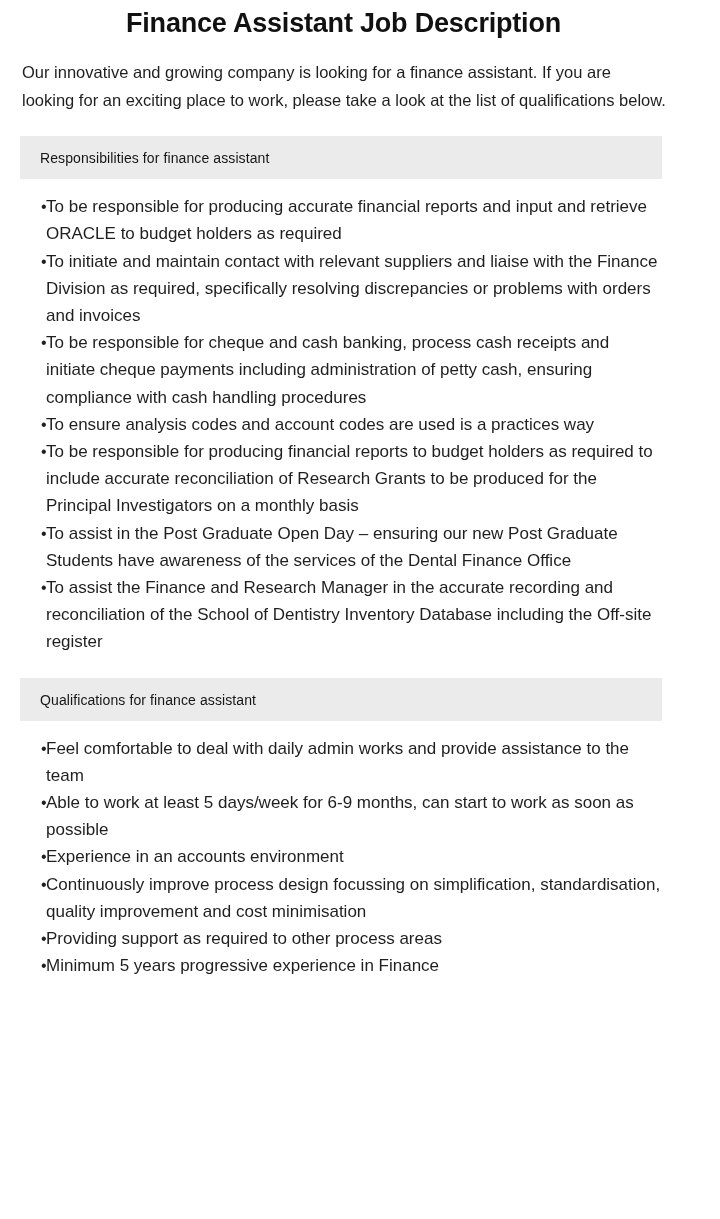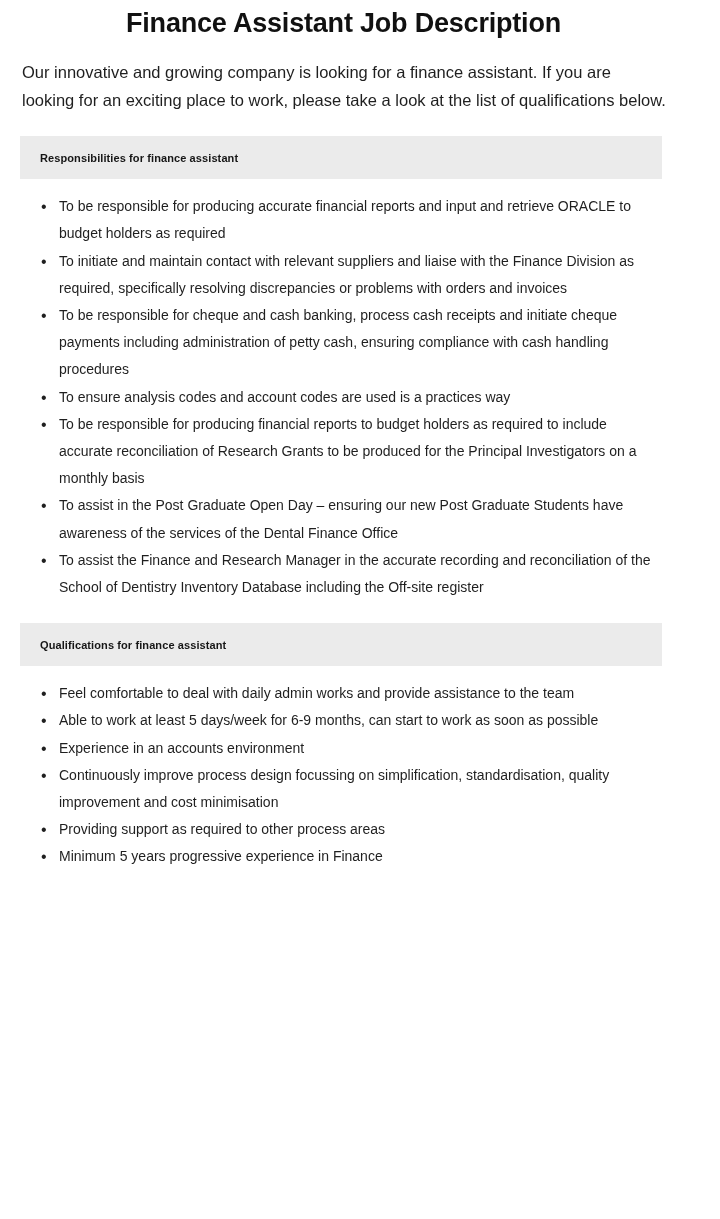--- a/index.html
+++ b/index.html
@@ -40,37 +40,37 @@
   .section {
     margin-top: 22px;
   }
   .section-header {
     background: #ebebeb;
     margin: 0 25px 0 20px;
     padding: 12px 0 11px 20px;
     box-sizing: border-box;
   }
   .section-header-text {
-    font-size: 11px;
-    font-weight: bold;
+    font-size: 14px;
+    font-weight: normal;
     color: #161616;
     line-height: 20px;
     letter-spacing: 0.1px;
   }
   ul.bullets {
     list-style: none;
     margin: 0;
     padding: 14px 25px 0 0;
   }
   ul.bullets li {
     position: relative;
-    font-size: 14px;
+    font-size: 17px;
     line-height: 27.2px;
     color: #1f1f1f;
-    padding-left: 59px;
+    padding-left: 46px;
     margin: 0 0 0 0;
   }
   ul.bullets li::before {
     content: "\2022";
     position: absolute;
     left: 41px;
     top: 0;
     font-size: 16px;
     line-height: 27.2px;
     color: #1f1f1f;

